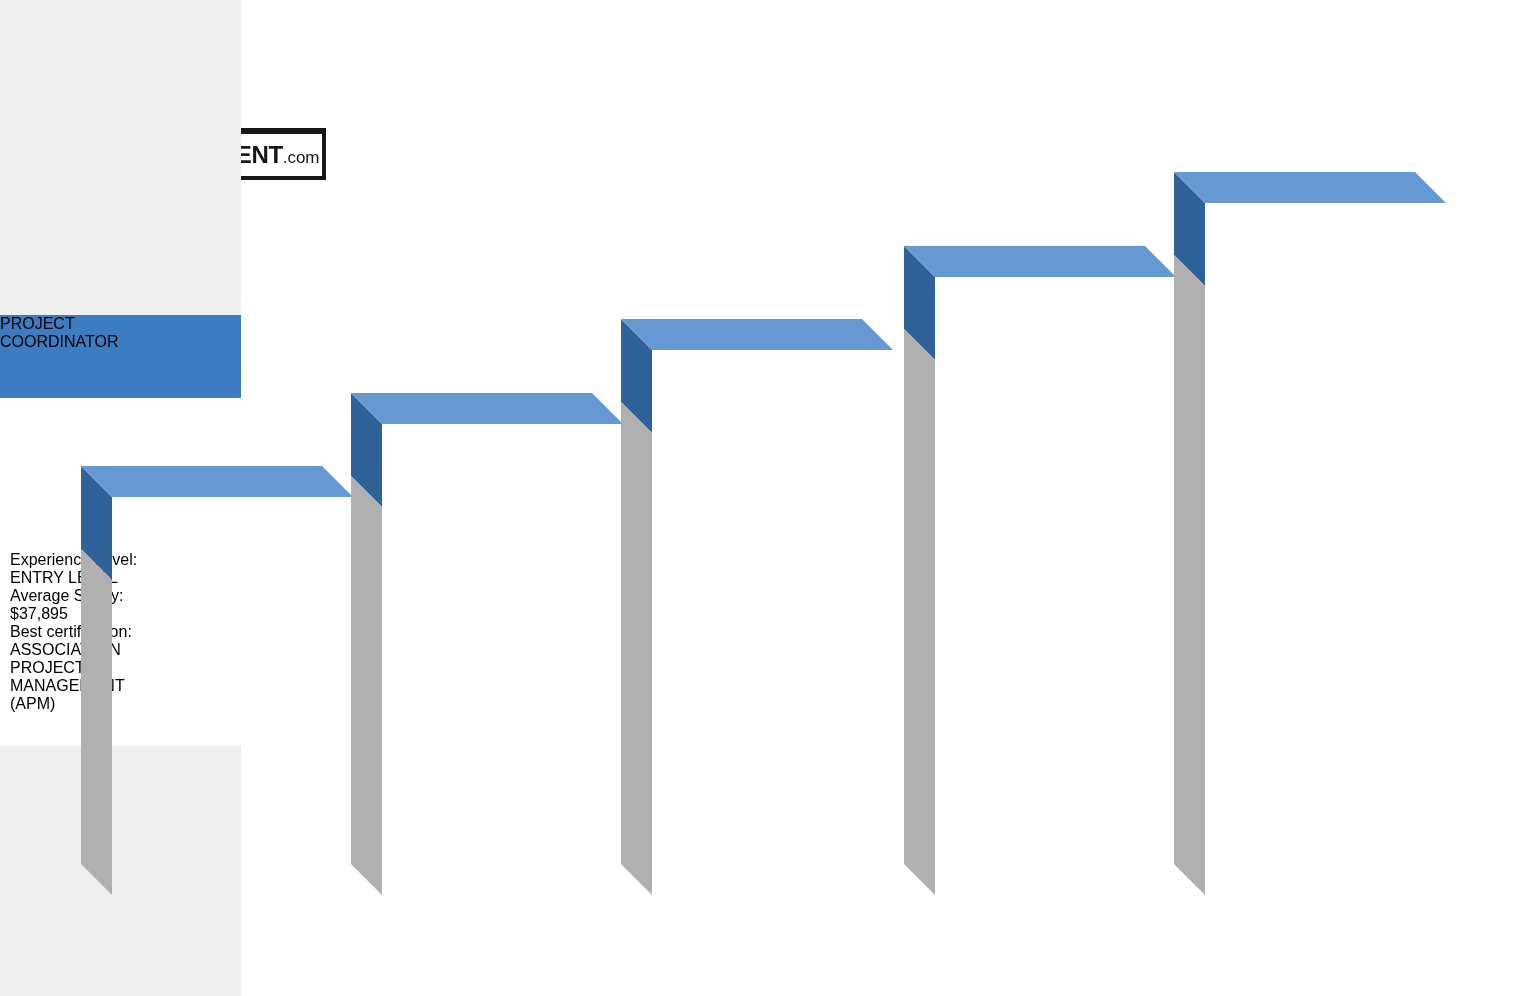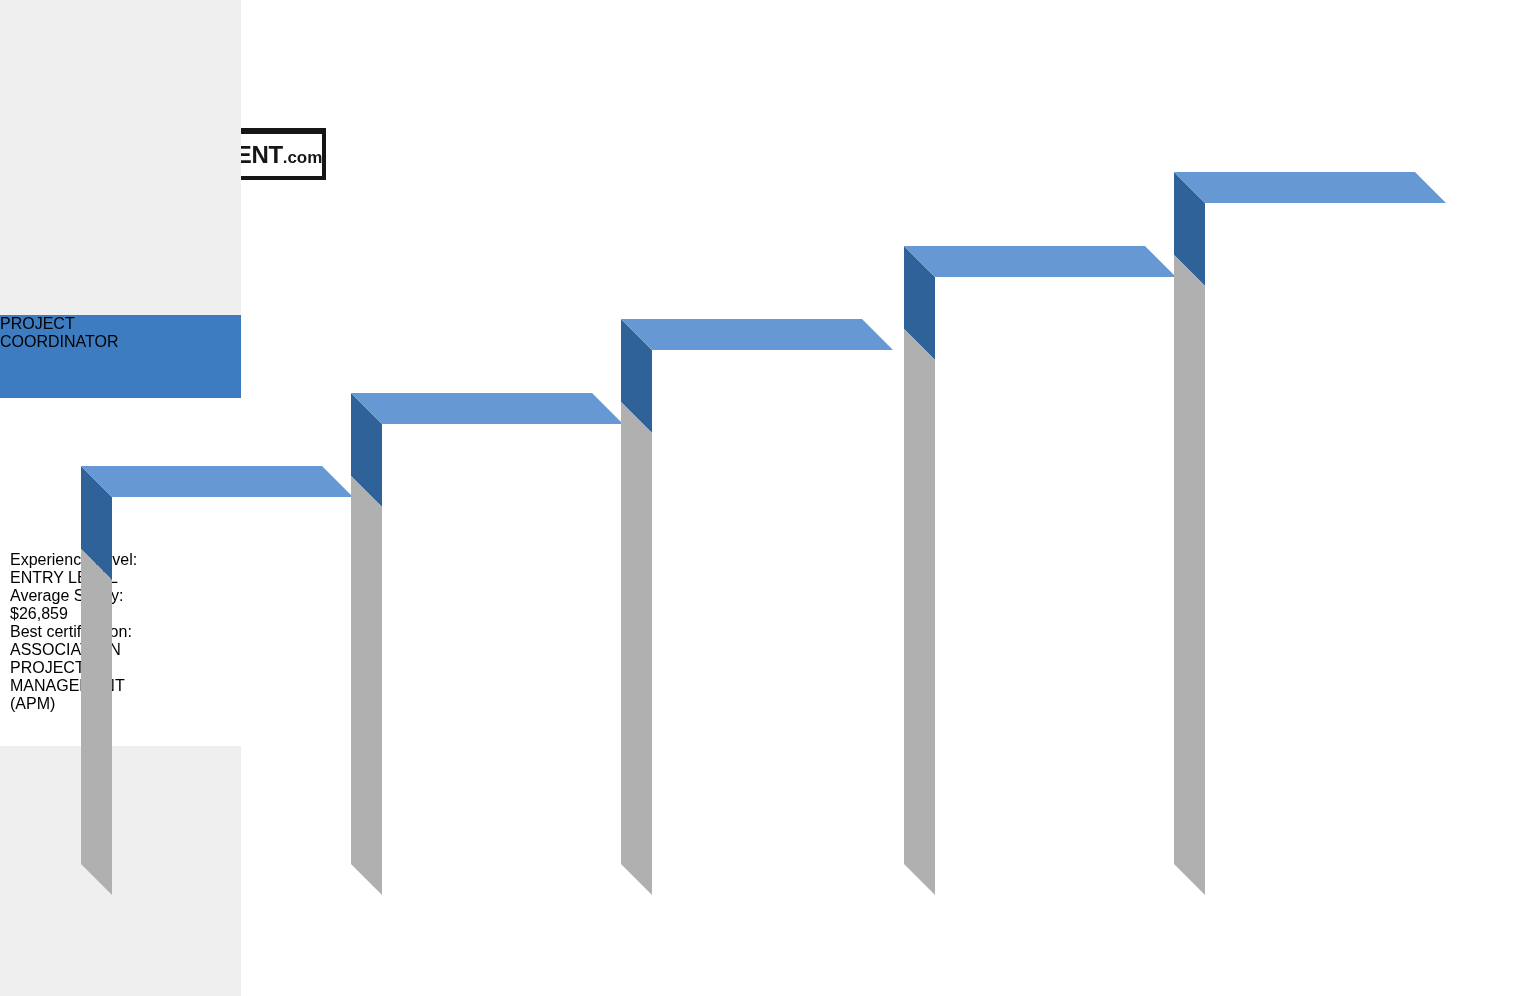--- a/index.html
+++ b/index.html
@@ -78,21 +78,21 @@
     height: 42px;
     line-height: 42px;
     color: #161616;
     font-size: 24px;
     font-weight: 700;
     letter-spacing: -0.4px;
     white-space: nowrap;
   }
   #logo .logo-mgmt .dotcom {
     font-size: 17px;
-    font-weight: 700;
+    font-weight: 400;
     letter-spacing: 0px;
   }
 
   
   #chart {
     position: absolute;
     left: 0;
     top: 0;
     width: 1536px;
     height: 996px;
@@ -135,21 +135,21 @@
         <div>COORDINATOR</div>
       </div>
     </div>
     <div class="body" style="left: 112px; width: 241px; top: 580px; height: 315px; display: flex; flex-direction: column; justify-content: flex-end; padding-bottom: 33px; padding-left: 10px; padding-right: 10px;">
       <div class="group">
         <div class="lbl">Experience Level:</div>
         <div class="val">ENTRY LEVEL</div>
       </div>
       <div class="group">
         <div class="lbl">Average Salary:</div>
-        <div class="val">$26,859</div>
+        <div class="val">$37,895</div>
       </div>
       <div class="group">
         <div class="lbl">Best certification:</div>
         <div class="val">ASSOCIATE IN</div>
         <div class="val">PROJECT</div>
         <div class="val">MANAGEMENT</div>
         <div class="val">(APM)</div>
       </div>
     </div>
     <div class="front" style="left: 382px; top: 507px; width: 241px; height: 388px; background: rgb(239, 239, 239);"></div>

